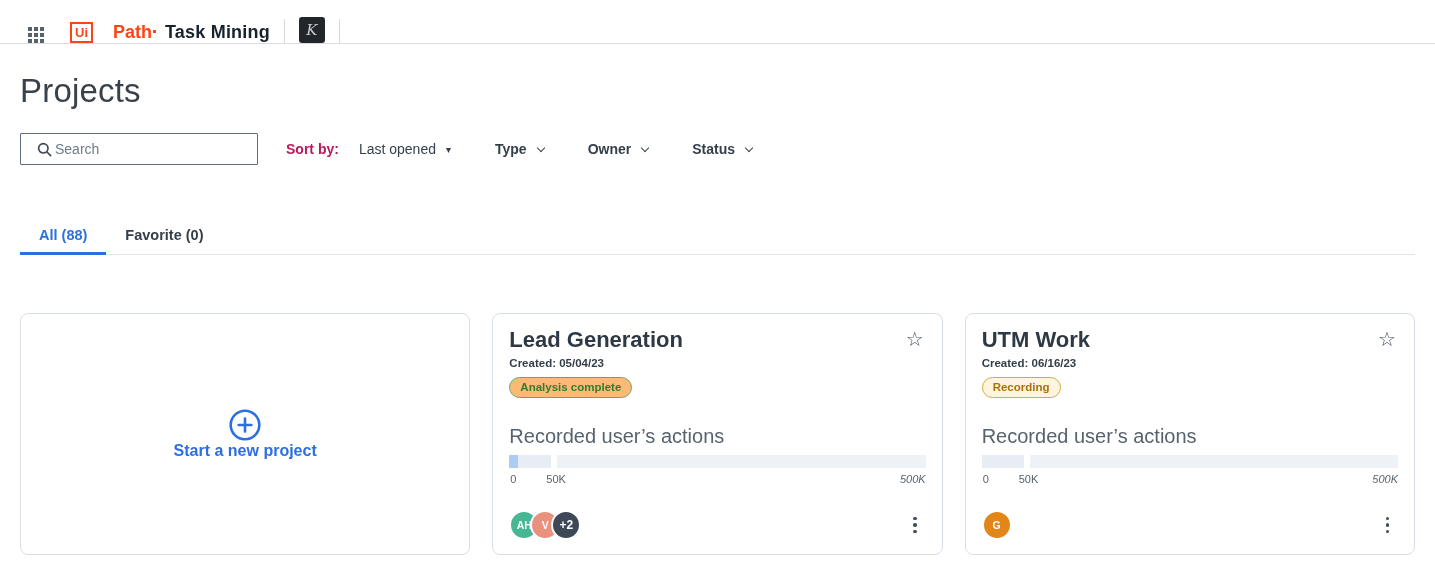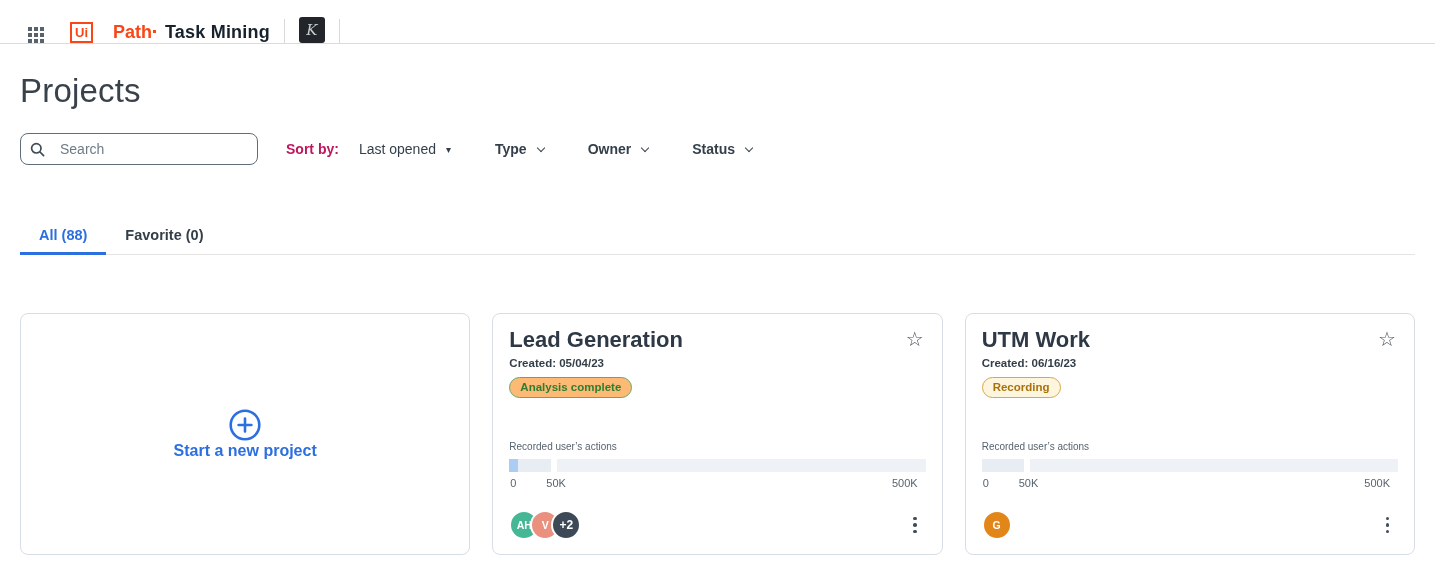--- a/index.html
+++ b/index.html
@@ -21,21 +21,21 @@
   .product-name { margin-left:9px; font-weight:700; font-size:18px; color:#18222c; letter-spacing:.2px; }
   .tb-divider { width:1px; height:24px; background:#d7dadd; margin:0 14px; }
   .tenant-btn { width:26px; height:26px; background:#22262a; border-radius:3px; display:flex; align-items:center; justify-content:center; cursor:pointer; border:none; }
   .tenant-letter { font-family:"DejaVu Serif",serif; font-style:italic; font-size:15px; color:#c8cdd2; }
 
   
   main { padding:0 20px; }
   h1 { font-size:33px; font-weight:400; color:#39424b; margin-top:27px; line-height:40px; letter-spacing:.2px; }
 
   .toolbar { margin-top:22px; display:flex; align-items:center; height:32px; }
-  .search-box { width:238px; height:32px; border:1px solid #5f6e7b; border-radius:8px; display:flex; align-items:center; padding:0 9px; gap:15px; background:#fff; }
+  .search-box { width:238px; height:32px; border:1px solid #5f6e7b; border-radius:1px; display:flex; align-items:center; padding:0 16px; gap:3px; background:#fff; }
   .search-box svg { flex:0 0 auto; }
   .search-box input { border:none; outline:none; font-size:14px; color:#2f3942; width:100%; font-family:inherit; background:transparent; }
   .search-box input::placeholder { color:#6e7b86; }
   .sort-label { margin-left:28px; font-size:14px; font-weight:700; color:#be185d; }
   .dropdown { display:flex; align-items:center; cursor:pointer; font-size:14px; color:#343f4a; user-select:none; }
   .sort-dd { margin-left:20px; }
   .caret-down { font-family:"DejaVu Sans",sans-serif; font-size:10px; margin-left:10px; color:#343f4a; }
   .filter-dd { margin-left:44px; font-weight:700; }
   .chev { width:6px; height:6px; border-right:1.7px solid #38434e; border-bottom:1.7px solid #38434e; transform:rotate(45deg); margin:-3px 0 0 11px; display:inline-block; }
 
@@ -52,29 +52,29 @@
   .new-label { color:#2b6fe0; font-size:16px; font-weight:700; }
 
   .card.project { padding:13px 16px 14px; display:flex; flex-direction:column; cursor:pointer; }
   .proj-head { display:flex; justify-content:space-between; align-items:flex-start; }
   .proj-title { font-size:22px; font-weight:700; color:#2e3945; }
   .star-btn { font-family:"DejaVu Sans",sans-serif; font-size:20px; line-height:22px; color:#4a5560; background:none; border:none; cursor:pointer; margin:1px 2px 0 0; }
   .created { margin-top:4px; font-size:11.5px; font-weight:700; color:#333e48; }
   .badge { margin-top:8px; align-self:flex-start; font-size:11.5px; font-weight:700; padding:3px 10px 4px; border-radius:11px; }
   .badge.success { color:#2e7d32; background:#fdba74; border:1px solid #66a869; }
   .badge.warning { color:#a9710e; background:#fdf5dd; border:1px solid #d8a844; }
-  .progress-label { margin-top:43px; font-size:10px; color:#57636e; }
+  .progress-label { margin-top:27px; font-size:20px; color:#57636e; }
   .bar { margin-top:7px; display:flex; gap:6px; height:13px; }
   .bar-seg1 { width:42px; background:#e8edf3; overflow:hidden; }
   .bar-fill { height:100%; background:#abcdf4; }
   .bar-seg2 { flex:1; background:#eef1f6; }
   .scale { position:relative; height:12px; margin-top:5px; font-size:11px; color:#59636d; }
   .scale .s0 { position:absolute; left:1px; }
   .scale .s50 { position:absolute; left:37px; }
-  .scale .s500 { position:absolute; right:8px; }
+  .scale .s500 { position:absolute; right:0;font-style:italic; }
   .foot { margin-top:auto; display:flex; align-items:center; justify-content:space-between; }
   .avatars { display:flex; }
   .avatar { width:30px; height:30px; border-radius:50%; display:flex; align-items:center; justify-content:center; color:#fff; font-size:10.5px; font-weight:700; border:2px solid #fff; }
   .avatar + .avatar { margin-left:-9px; }
   .avatar.overflow { font-size:12px; }
   .kebab { display:flex; flex-direction:column; gap:3px; padding:5px 7px; background:none; border:none; cursor:pointer; margin-right:2px; }
   .kebab i { width:3.5px; height:3.5px; border-radius:50%; background:#414d59; }
 </style>
 </head>
 <body>

